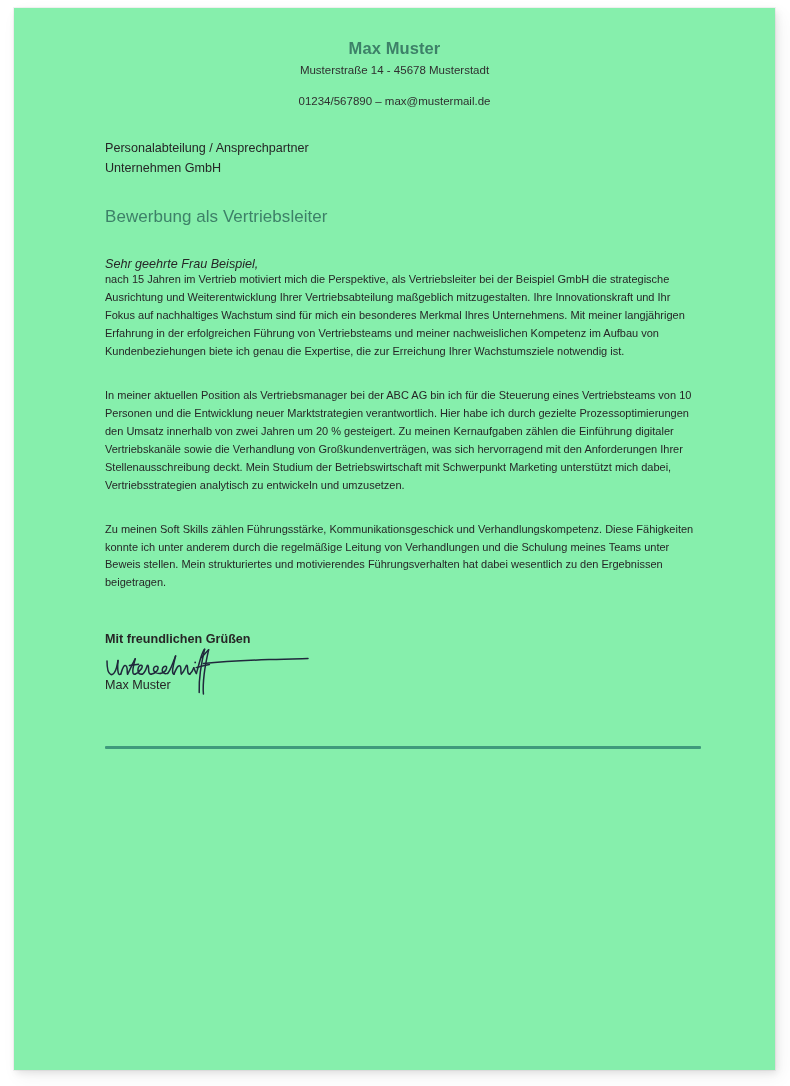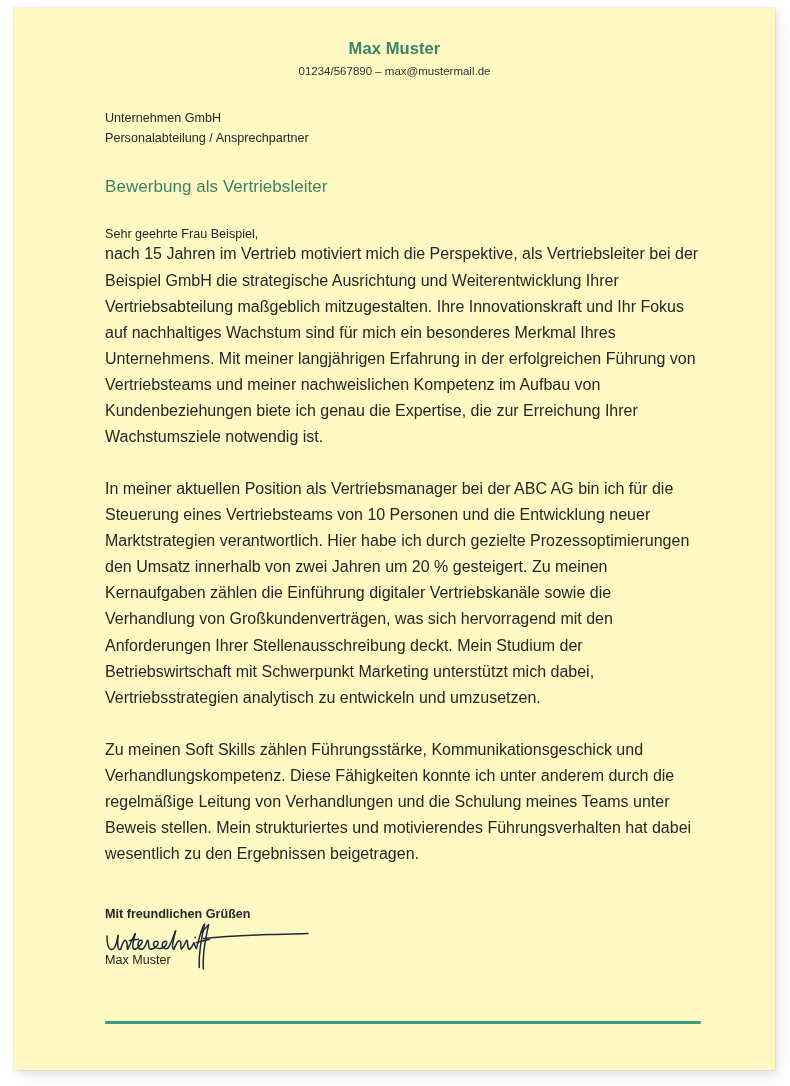--- a/index.html
+++ b/index.html
@@ -23,21 +23,21 @@
     overflow: hidden;
   }
 
   
   #page {
     position: absolute;
     left: 14px;
     top: 8px;
     width: 761px;
     height: 1062px;
-    background: #fef9c3;
+    background: #86efac;
     box-shadow:
       0 0 0 1px rgba(0,0,0,0.045),
       2px 3px 7px rgba(0,0,0,0.085),
       5px 7px 18px rgba(0,0,0,0.055);
     box-sizing: border-box;
   }
 
   
   #sheet {
     position: absolute;
@@ -60,21 +60,21 @@
     letter-spacing: 0.1px;
     line-height: 1.25;
   }
   .sender-line {
     font-size: 11.5px;
     color: #2f2f2f;
     line-height: 1.48;
     margin-top: 3px;
   }
   .sender-line.second {
-    margin-top: 4px;
+    margin-top: 14px;
   }
 
   
   .content {
     padding: 0 74px 0 91px;
     box-sizing: border-box;
   }
 
   .recipient {
     margin-top: 29px;
@@ -97,25 +97,26 @@
     font-size: 17px;
     font-weight: normal;
     color: #3d8168;
     letter-spacing: 0.05px;
   }
 
   .salutation {
     margin-top: 30px;
     font-size: 12.6px;
     color: #262626;
+    font-style: italic;
   }
 
   .para {
     margin-top: 26px;
-    font-size: 16px;
+    font-size: 11px;
     color: #262626;
     line-height: 1.63;
     text-align: left;
   }
   .para:first-of-type { margin-top: 0; }
 
   .closing {
     margin-top: 40px;
     font-size: 12.6px;
     color: #262626;
@@ -152,28 +153,29 @@
 </style>
 </head>
 <body>
 
 <div id="viewport">
   <div id="page">
     <div id="sheet">
 
       <header class="letterhead">
         <div class="sender-name">Max Muster</div>
+        <div class="sender-line">Musterstraße 14 - 45678 Musterstadt</div>
         <div class="sender-line second">01234/567890 – max@mustermail.de</div>
       </header>
 
       <div class="content">
 
         <section class="recipient">
+          <div>Personalabteilung / Ansprechpartner</div>
           <div>Unternehmen GmbH</div>
-          <div>Personalabteilung / Ansprechpartner</div>
         </section>
 
 
         <h1 class="subject">Bewerbung als Vertriebsleiter</h1>
 
         <div class="salutation">Sehr geehrte Frau Beispiel,</div>
 
         <section>
           <p class="para">nach 15 Jahren im Vertrieb motiviert mich die Perspektive, als Vertriebsleiter bei der Beispiel GmbH die strategische Ausrichtung und Weiterentwicklung Ihrer Vertriebsabteilung maßgeblich mitzugestalten. Ihre Innovationskraft und Ihr Fokus auf nachhaltiges Wachstum sind für mich ein besonderes Merkmal Ihres Unternehmens. Mit meiner langjährigen Erfahrung in der erfolgreichen Führung von Vertriebsteams und meiner nachweislichen Kompetenz im Aufbau von Kundenbeziehungen biete ich genau die Expertise, die zur Erreichung Ihrer Wachstumsziele notwendig ist.</p>
           <p class="para">In meiner aktuellen Position als Vertriebsmanager bei der ABC AG bin ich für die Steuerung eines Vertriebsteams von 10 Personen und die Entwicklung neuer Marktstrategien verantwortlich. Hier habe ich durch gezielte Prozessoptimierungen den Umsatz innerhalb von zwei Jahren um 20 % gesteigert. Zu meinen Kernaufgaben zählen die Einführung digitaler Vertriebskanäle sowie die Verhandlung von Großkundenverträgen, was sich hervorragend mit den Anforderungen Ihrer Stellenausschreibung deckt. Mein Studium der Betriebswirtschaft mit Schwerpunkt Marketing unterstützt mich dabei, Vertriebsstrategien analytisch zu entwickeln und umzusetzen.</p>

